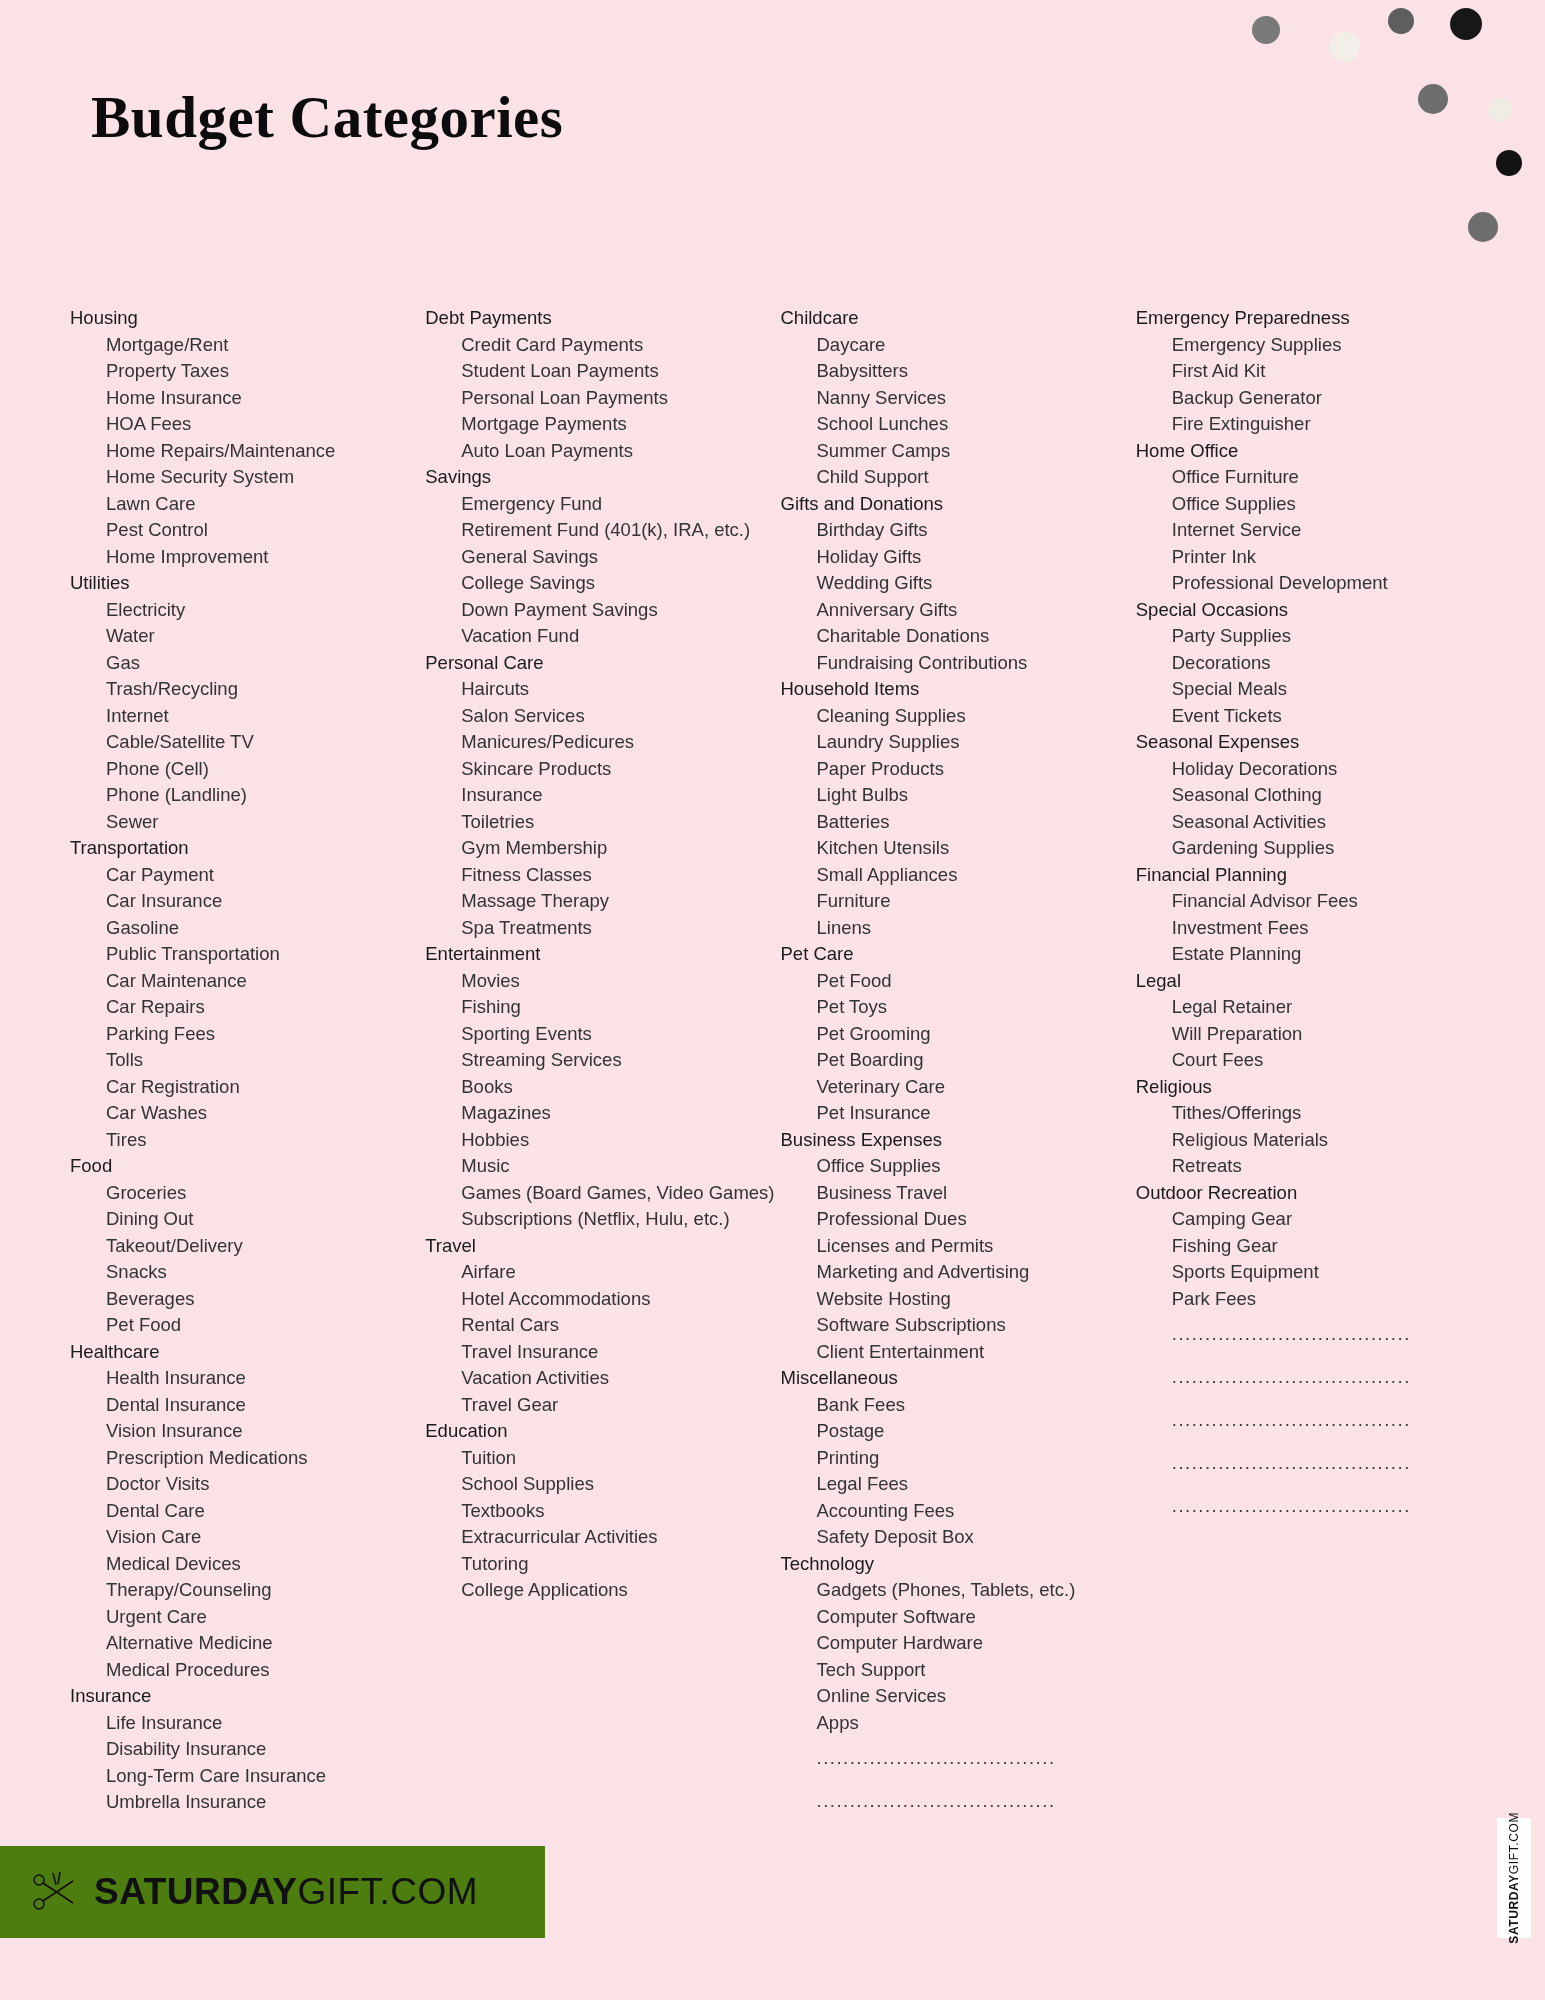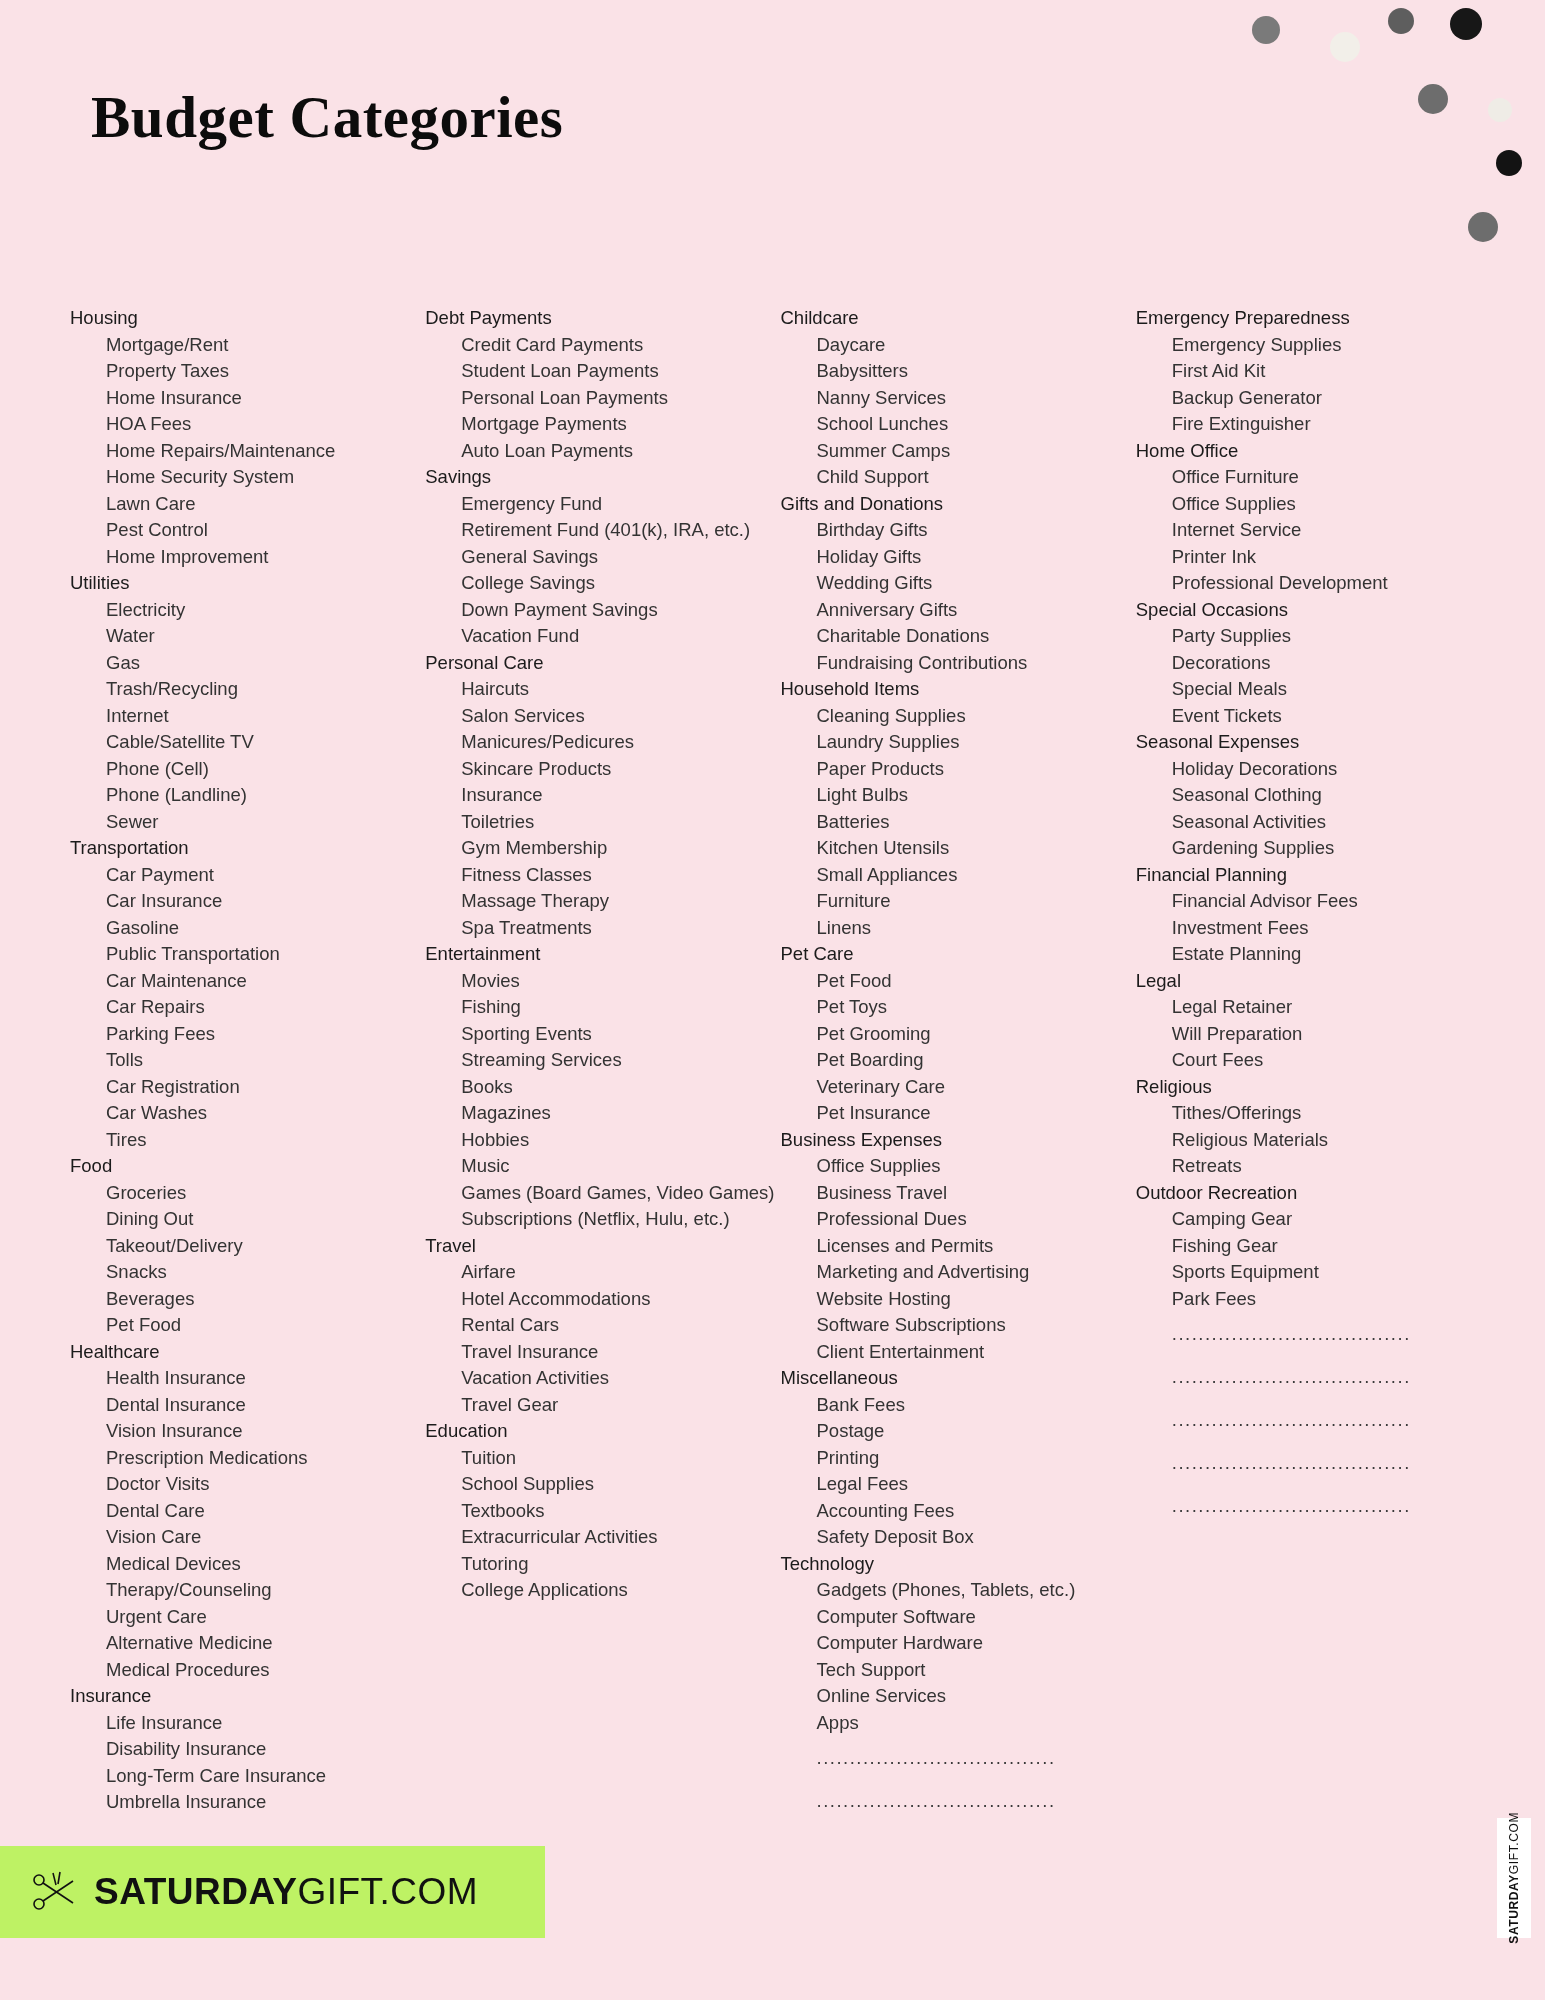--- a/index.html
+++ b/index.html
@@ -62,21 +62,21 @@
   
   .confetti { position: absolute; border-radius: 50%; }
 
   
   .logo-bar {
     position: absolute;
     left: 0;
     bottom: 62px;
     width: 545px;
     height: 92px;
-    background: #bef264;
+    background: #4d7c0f;
     display: flex;
     align-items: center;
     padding-left: 26px;
     gap: 14px;
   }
   .logo-mark { width: 54px; height: 54px; position: relative; flex: 0 0 auto; }
   .logo-text {
     font-family: "Liberation Sans", sans-serif;
     font-size: 37px;
     letter-spacing: 0.5px;

